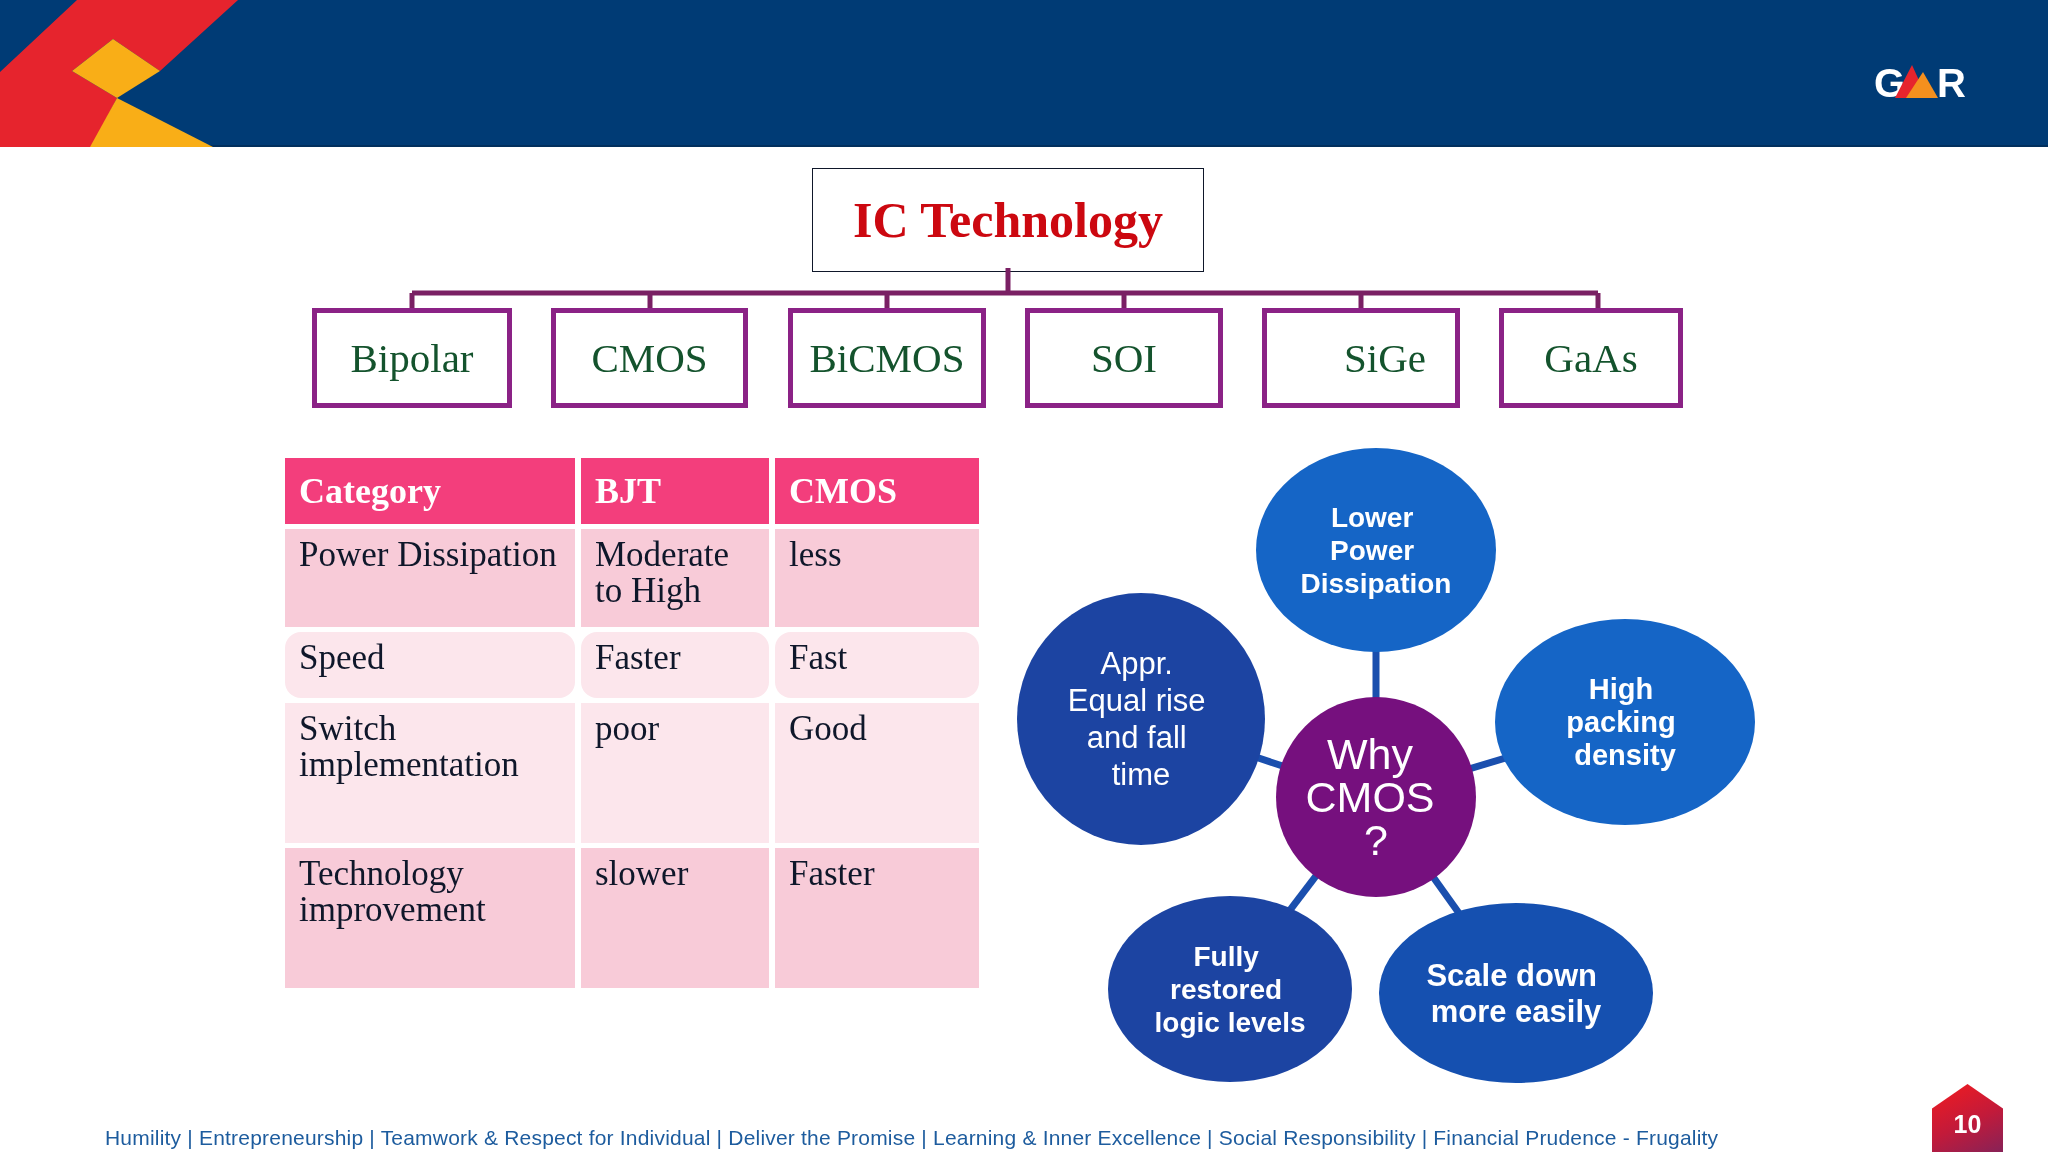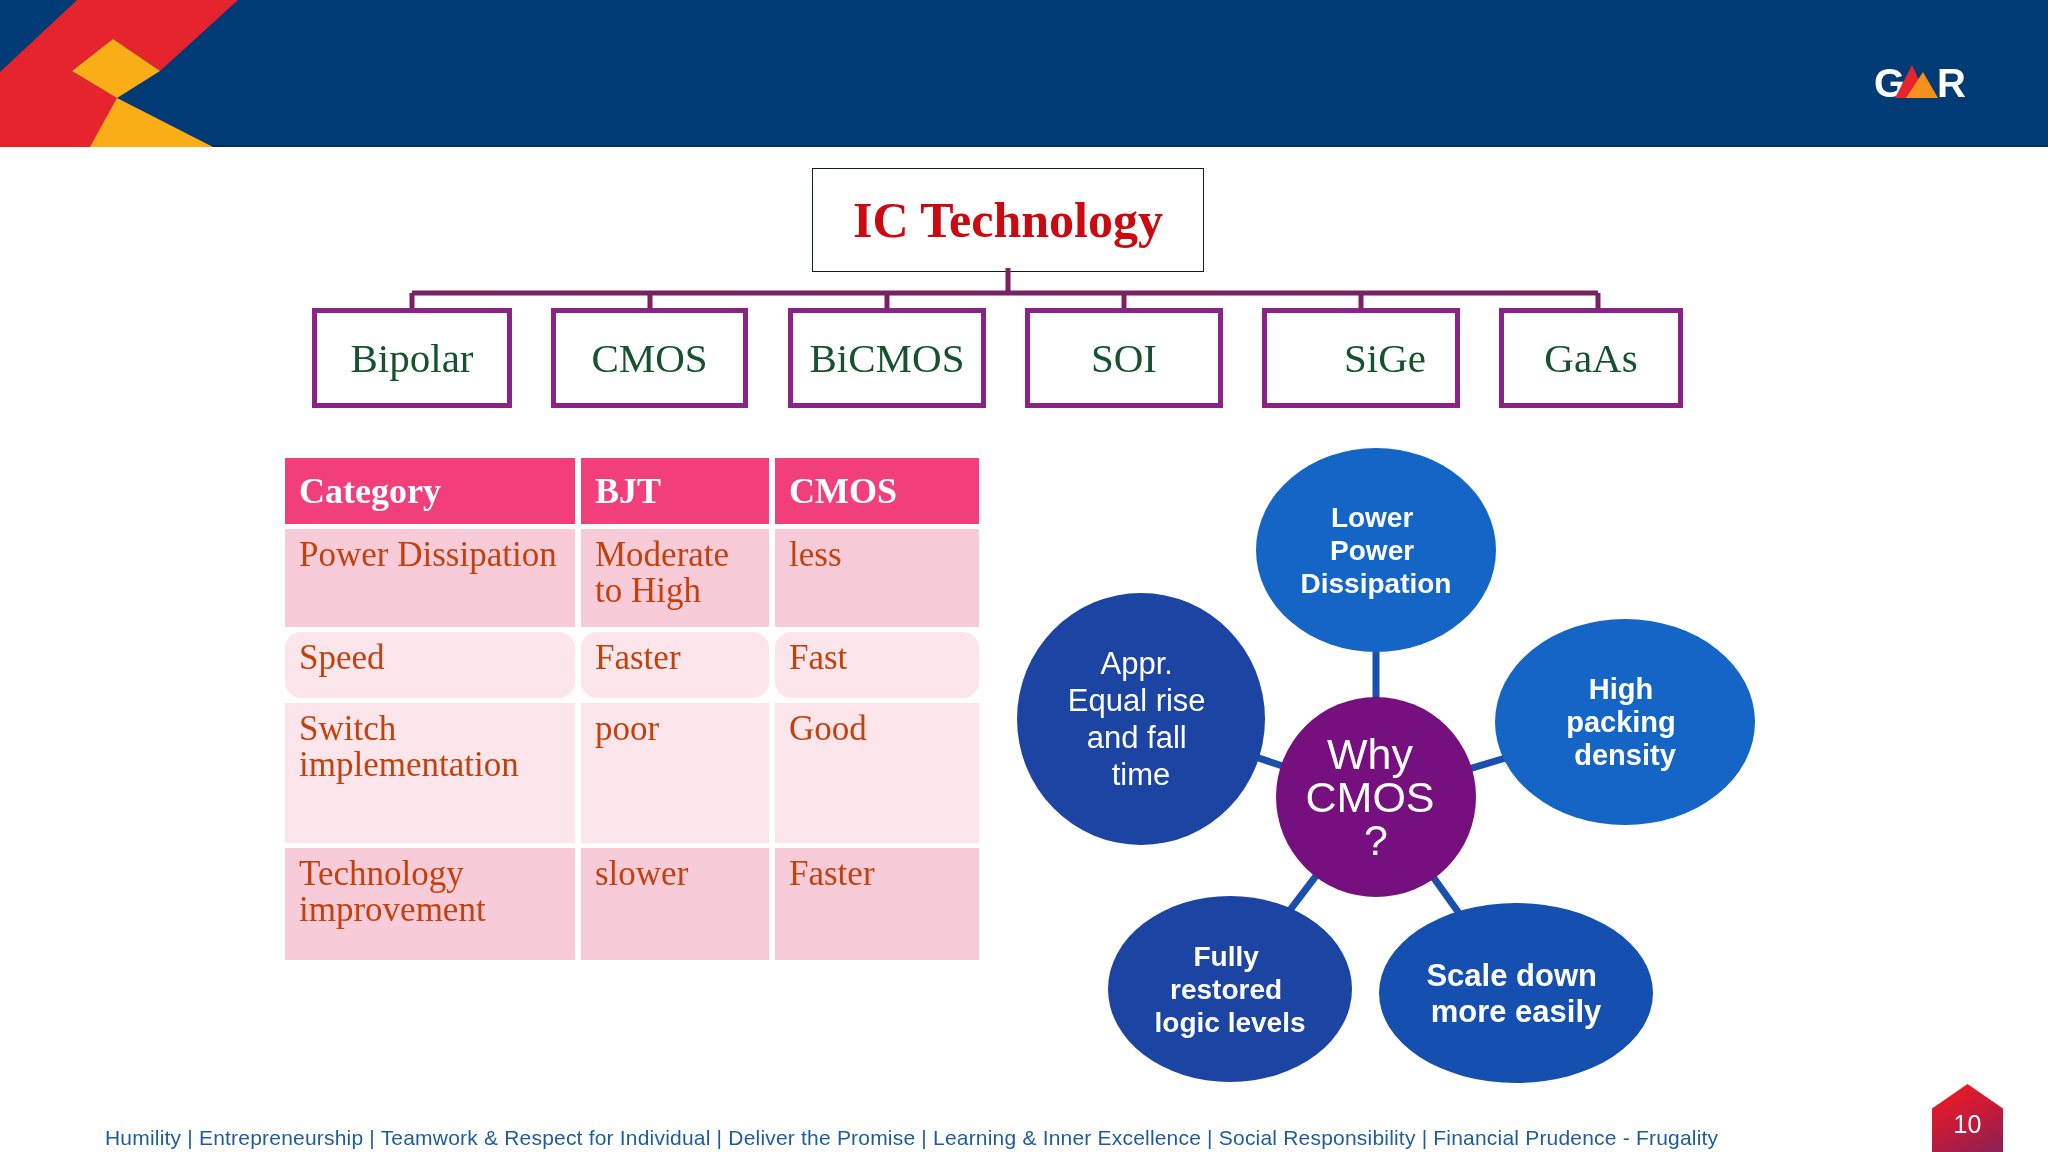--- a/index.html
+++ b/index.html
@@ -58,34 +58,34 @@
     position: absolute; left: 279px; top: 453px;
     border-collapse: separate; border-spacing: 6px 5px;
     font-family: "Liberation Serif", serif;
   }
   .cmp-table th {
     background: #F33E7C; color: #ffffff;
     font-weight: bold; font-size: 36px; text-align: left;
     padding: 8px 0 8px 14px; height: 66px; vertical-align: middle;
   }
   .cmp-table td {
-    font-size: 35px; color: #c2410c;
+    font-size: 35px; color: #0f172a;
     text-align: left; vertical-align: top;
     padding: 8px 10px 4px 14px; line-height: 1.04;
   }
   .col-cat { width: 290px; }
   .col-bjt { width: 188px; }
   .col-cmos { width: 204px; }
   tr.dark td  { background: #F8CBD8; }
   tr.light td { background: #FCE6EC; }
   tr.r1 td { height: 98px; }
   tr.r2 td { height: 66px; border-radius: 16px; }
   tr.r3 td { height: 68px; }
   tr.r4 td { height: 140px; }
-  tr.r5 td { height: 112px; }
+  tr.r5 td { height: 140px; }
 
   
   .diagram { position: absolute; left: 990px; top: 430px; }
   .bubble-text {
     font-family: "Liberation Sans", sans-serif;
     fill: #ffffff; text-anchor: middle;
   }
 
   
   .footer {
@@ -95,21 +95,21 @@
 
   
   .page-badge {
     position: absolute; left: 1932px; top: 1084px;
     width: 71px; height: 68px;
     background: linear-gradient(155deg, #EC1B23 8%, #C21A3A 55%, #872257 100%);
     clip-path: polygon(50% 0, 100% 36%, 100% 100%, 0 100%, 0 36%);
     display: flex; align-items: center; justify-content: center;
   }
   .page-badge span {
-    color: #ffffff; font-weight: normal; font-size: 25px; padding-top: 12px;
+    color: #ffffff; font-weight: bold; font-size: 25px; padding-top: 12px;
   }
 </style>
 </head>
 <body>
 
 <div class="banner">
   <svg class="banner-pattern" width="300" height="147" viewBox="0 0 300 147">
     <polygon points="77,0 238,0 160,71 113,39 72,71 117,98 92,147 0,147 0,72" fill="#E6242D"></polygon>
     <polygon points="113,39 160,71 117,98 72,71" fill="#F9AE17"></polygon>
     <polygon points="117,98 213,147 90,147" fill="#F9AE17"></polygon>

